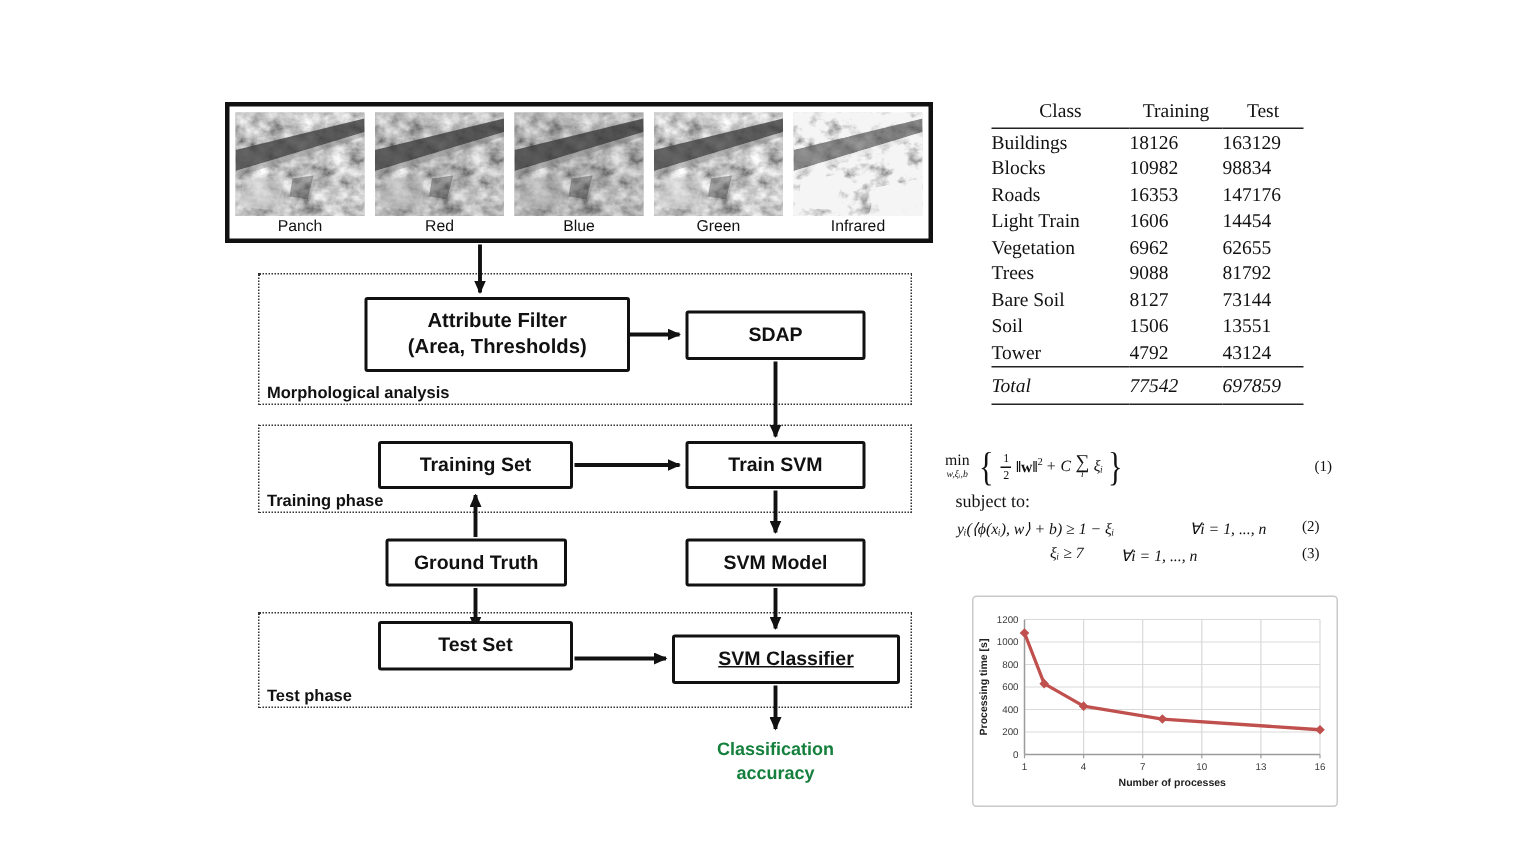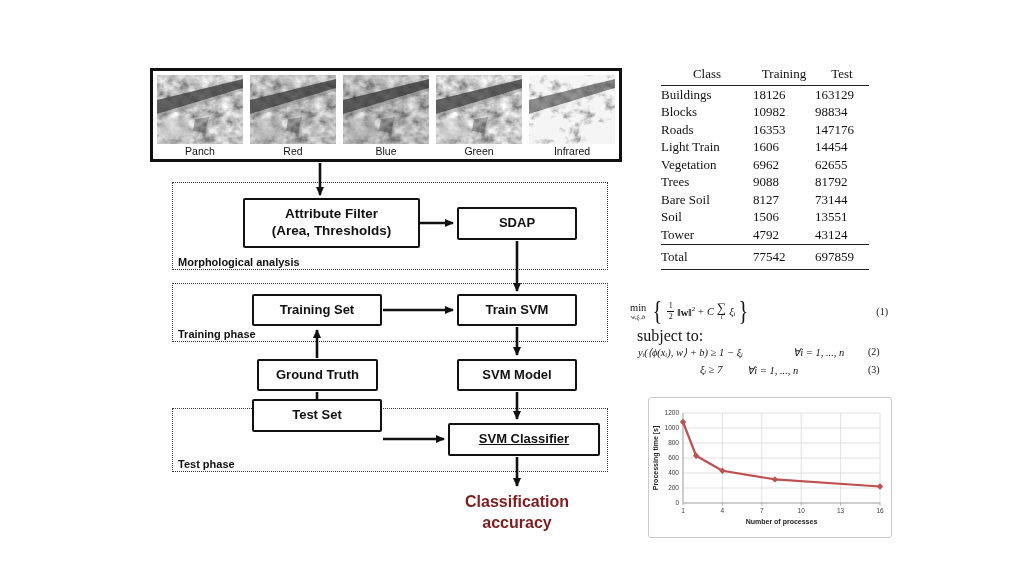--- a/index.html
+++ b/index.html
@@ -28,53 +28,53 @@
     white-space:nowrap;
   }
   .node{
     position:absolute; background:#fff; border:2.6px solid #111; border-radius:2px;
     box-sizing:border-box; display:flex; flex-direction:column;
     align-items:center; justify-content:center; text-align:center;
     font-weight:bold; color:#111; font-size:13px; line-height:1.25; z-index:3;
   }
   .node.big{ font-size:13.5px; }
   .freetext{
-    position:absolute; text-align:center; font-weight:bold; font-size:16px;
-    color:#7f1d1d; line-height:1.3;
+    position:absolute; text-align:center; font-weight:bold; font-size:12px;
+    color:#15803d; line-height:1.3;
   }
   .arrows{ position:absolute; left:0; top:0; width:1024px; height:576px; z-index:2; pointer-events:none; }
   
   .cls-table{
     position:absolute; left:661px; top:63px; width:208px;
     border-collapse:collapse; font-family:"Liberation Serif", serif;
     font-size:13px; color:#111;
   }
   .cls-table th{ font-weight:normal; height:22px; border-bottom:1.6px solid #222; text-align:center; padding:0;}
   .cls-table td{ height:17.5px; padding:0; }
-  .cls-table tr.total-row td{ border-top:1.6px solid #222; border-bottom:1.6px solid #222; height:24px; }
+  .cls-table tr.total-row td{ border-top:1.6px solid #222; border-bottom:1.6px solid #222; height:24px;font-style:italic; }
   
   .eqs{ position:absolute; left:630px; top:290px; width:262px; height:95px;
         font-family:"Liberation Serif", serif; color:#111; }
   .eq1{ position:absolute; left:0; top:4px; width:262px; height:34px;
         display:flex; align-items:center; justify-content:flex-start; gap:2px; }
   .minblock{ display:flex; flex-direction:column; align-items:center; margin-right:3px;}
   .minblock .minword{ font-size:10.5px; line-height:10px; }
   .minblock .minsub{ font-size:6.5px; font-style:italic; line-height:7px; }
   .brace{ font-size:27px; font-weight:300; line-height:28px; transform:scaleX(.75); }
   .frac{ display:flex; flex-direction:column; align-items:center; margin:0 1px; }
   .frac .fn{ font-size:8px; line-height:8px; }
   .frac .bar{ width:7px; border-top:1px solid #111; margin:1px 0; }
   .mit{ font-style:italic; }
   .normterm{ font-size:10.5px; }
   .normterm sup{ font-size:7px; }
   .sumblock{ display:flex; flex-direction:column; align-items:center; margin:0 1px; }
   .sumblock .sum{ font-size:13px; line-height:12px; }
   .sumblock .ssub{ font-size:6.5px; font-style:italic; line-height:6px; }
   .eqnum{ position:absolute; right:4px; top:12px; font-size:10px; }
-  .subjectto{ position:absolute; left:7px; top:37px; font-size:16px; }
+  .subjectto{ position:absolute; left:7px; top:37px; font-size:12px; }
   .eqrow{ position:absolute; width:262px; height:14px; font-size:10.5px; }
   .eqrow .ebody{ position:absolute; font-style:italic; }
   .eqrow .equant{ position:absolute; font-style:italic; }
   .eqrow .enum{ position:absolute; left:238px; font-style:normal; font-size:10px; }
   .eq2{ top:56px; } .eq2 .ebody{ left:8px; } .eq2 .equant{ left:163px; }
   .eq3{ top:74px; } .eq3 .ebody{ left:70px; } .eq3 .equant{ left:117px; }
   
   .chartbox{
     position:absolute; left:648px; top:397px; width:244px; height:141px;
     background:#fff; border:1px solid #c9c9c9; border-radius:3px; box-sizing:border-box;
@@ -182,21 +182,21 @@
   </div>
   <div class="node" style="left:457px;top:294px;width:120px;height:32px;">
     <span>Train SVM</span>
   </div>
   <div class="node" style="left:257px;top:359px;width:121px;height:32px;">
     <span>Ground Truth</span>
   </div>
   <div class="node" style="left:457px;top:359px;width:120px;height:32px;">
     <span>SVM Model</span>
   </div>
-  <div class="node" style="left:252px;top:399px;width:130px;height:33px;">
+  <div class="node" style="left:252px;top:414px;width:130px;height:33px;">
     <span>Test Set</span>
   </div>
   <div class="node" style="left:448px;top:423px;width:152px;height:33px;text-decoration:underline;">
     <span>SVM Classifier</span>
   </div>
   <div class="freetext" style="left:452px;top:492px;width:130px;">
     <span>Classification</span><br>
     <span>accuracy</span>
   </div>
 

